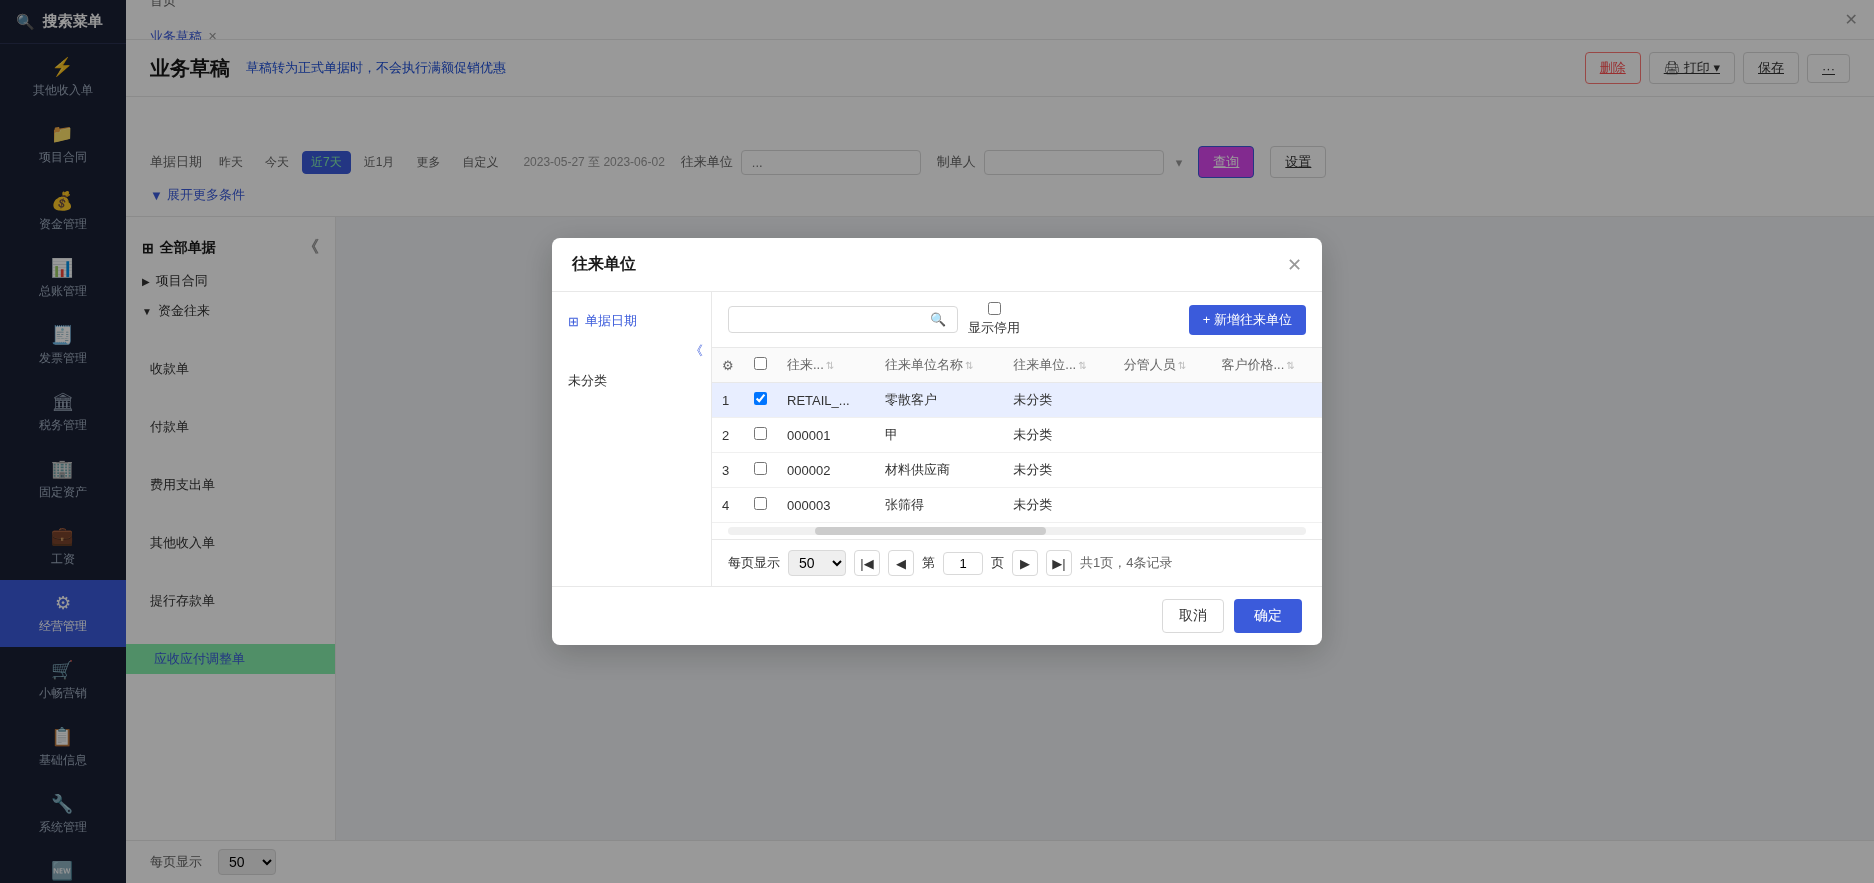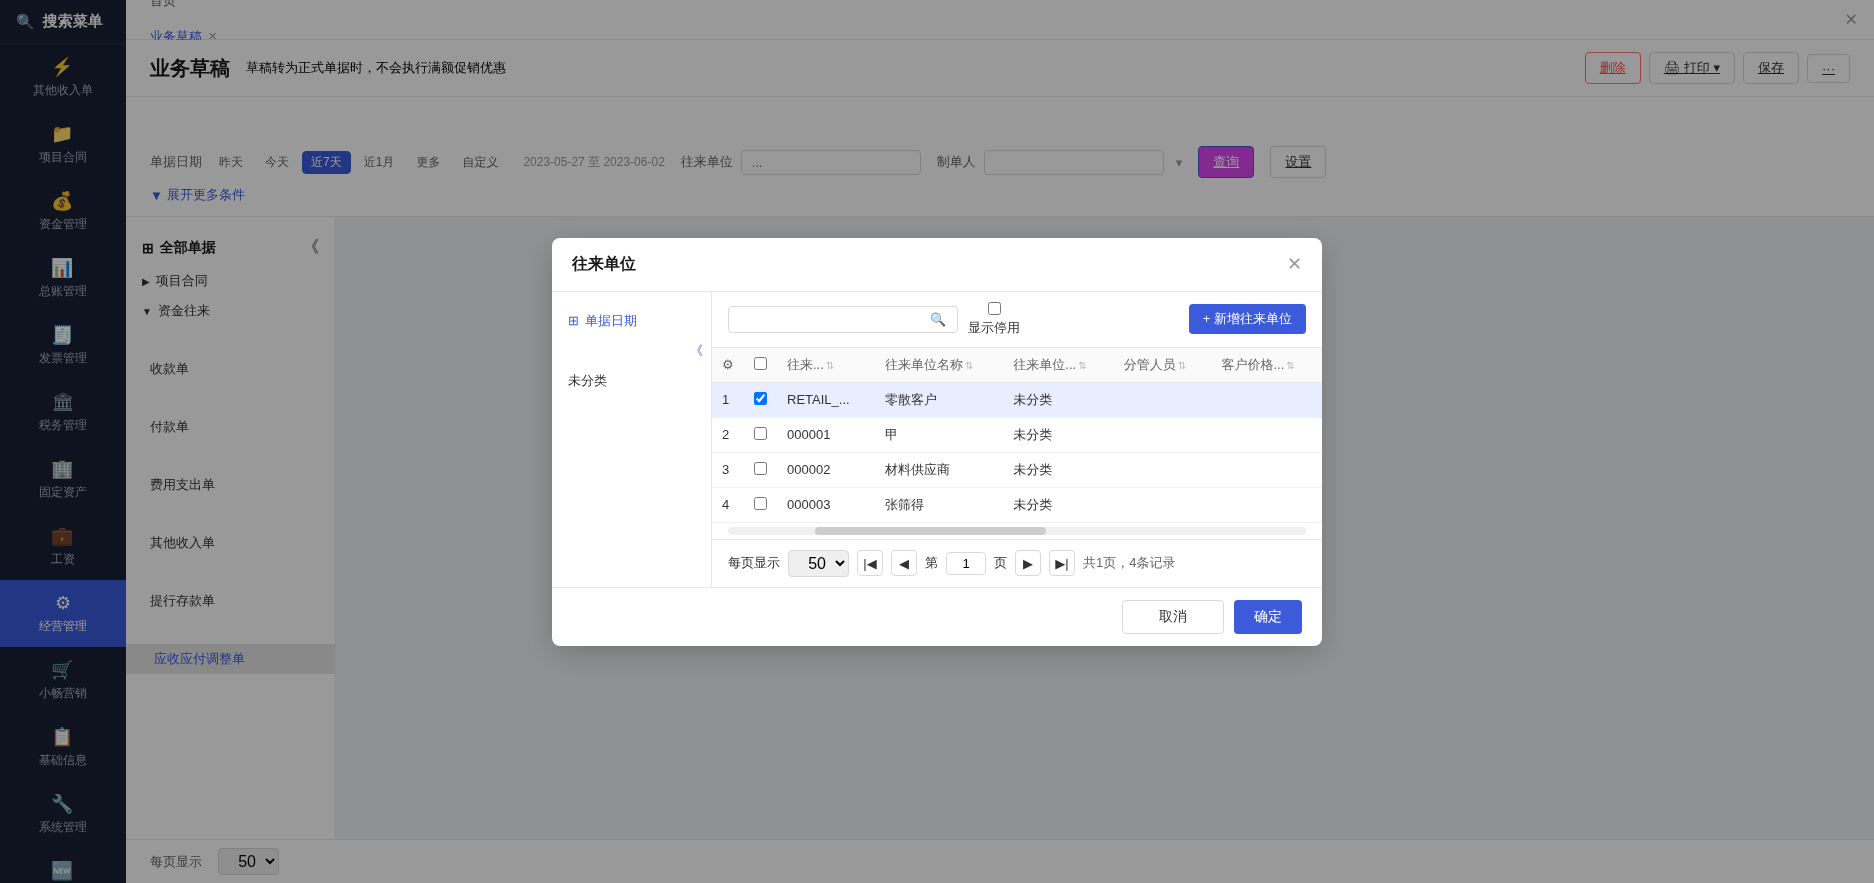--- a/index.html
+++ b/index.html
@@ -19,47 +19,47 @@
     .tab-bar { background: #fff; border-bottom: 1px solid #e8e8e8; display: flex; align-items: center; height: 40px; padding: 0 8px; }
     .tab-item { padding: 8px 16px; font-size: 13px; color: #666; cursor: pointer; display: flex; align-items: center; gap: 6px; border-bottom: 2px solid transparent; }
     .tab-item.active { color: #3b5bdb; border-bottom: 2px solid #3b5bdb; font-weight: 500; }
     .tab-close { color: #999; font-size: 11px; cursor: pointer; }
     .tab-bar-spacer { flex: 1; }
     .tab-bar-close { color: #999; font-size: 16px; cursor: pointer; padding: 0 8px; }
 
     
     .page-header { background: #fff; padding: 12px 24px; border-bottom: 1px solid #e8e8e8; display: flex; align-items: center; gap: 16px; }
     .page-title { font-size: 20px; font-weight: 600; color: #1a1a1a; }
-    .page-subtitle { font-size: 13px; color: #000000; }
+    .page-subtitle { font-size: 13px; color: #1d4ed8; }
     .page-header-actions { margin-left: auto; display: flex; gap: 8px; align-items: center; }
     .btn { padding: 6px 14px; border-radius: 4px; font-size: 13px; cursor: pointer; border: 1px solid #d9d9d9; background: #fff; color: #333; display: flex; align-items: center; gap: 4px; text-decoration: underline; }
     .btn-primary { background: #d946ef; color: #fff; border-color: #3b5bdb; }
     .btn-danger { color: #ff4d4f; border-color: #ff7875; }
 
     
     .filter-bar { background: #fff; padding: 12px 24px; border-bottom: 1px solid #e8e8e8; }
     .filter-row { display: flex; align-items: center; gap: 16px; flex-wrap: wrap; margin-top: 37px; }
     .filter-item { display: flex; align-items: center; gap: 8px; font-size: 13px; color: #333; }
     .filter-label { color: #666; white-space: nowrap; }
     .filter-date-btns { display: flex; gap: 4px; }
     .date-btn { padding: 2px 8px; border-radius: 4px; font-size: 12px; cursor: pointer; border: 1px solid transparent; color: #666; }
-    .date-btn.active { background: #3b5bdb; color: #ffffff; border-color: #3b5bdb; }
+    .date-btn.active { background: #3b5bdb; color: #86efac; border-color: #3b5bdb; }
     .date-range { font-size: 12px; color: #999; }
     .filter-input { border: 1px solid #d9d9d9; border-radius: 4px; padding: 4px 10px; font-size: 13px; width: 180px; }
     .filter-expand { color: #3b5bdb; cursor: pointer; font-size: 13px; display: flex; align-items: center; gap: 4px; margin-top: 8px; }
 
     
     .content-area { display: flex; flex: 1; overflow: hidden; }
 
     
     .left-panel { width: 210px; background: #fff; border-right: 1px solid #e8e8e8; padding: 12px 0; overflow-y: auto; flex-shrink: 0; }
     .left-panel-header { padding: 8px 16px; font-size: 14px; font-weight: 600; color: #1a1a1a; display: flex; align-items: center; gap: 8px; justify-content: space-between; }
     .left-panel-header .collapse-btn { color: #999; cursor: pointer; font-size: 16px; }
     .left-tree-item { padding: 6px 16px 6px 24px; font-size: 13px; color: #333; cursor: pointer; display: flex; align-items: center; gap: 6px; margin-top: 28px; }
-    .left-tree-item.active { background: #e5e5e5; color: #3b5bdb; font-weight: 500; padding-left: 28px; }
+    .left-tree-item.active { background: #86efac; color: #3b5bdb; font-weight: 500; padding-left: 28px; }
     .left-tree-group { padding: 6px 16px; font-size: 13px; color: #333; cursor: pointer; display: flex; align-items: center; gap: 6px; font-weight: 500; }
     .arrow { font-size: 10px; }
 
     
     .table-area { flex: 1; background: #f0f2f5; overflow: auto; padding: 16px; }
     .no-data { color: #999; text-align: center; padding: 40px; font-size: 14px; }
 
     
     .overlay { position: fixed; top: 0; left: 0; right: 0; bottom: 0; background: rgba(0,0,0,0.4); z-index: 1000; display: flex; align-items: center; justify-content: center; }
 
@@ -86,29 +86,29 @@
     
     .data-table { width: 100%; border-collapse: collapse; font-size: 13px; }
     .data-table th { background: #fafafa; padding: 8px 10px; text-align: left; color: #666; border-bottom: 1px solid #e8e8e8; font-weight: 500; white-space: nowrap; }
     .data-table td { padding: 8px 10px; border-bottom: 1px solid #f0f0f0; color: #333; white-space: nowrap; }
     .data-table tr.selected td { background: #e8eeff; }
     .table-scroll { flex: 1; overflow: auto; }
     .sort-icon { color: #bbb; font-size: 10px; margin-left: 2px; }
 
     
     .dialog-pagination { padding: 10px 16px; border-top: 1px solid #e8e8e8; display: flex; align-items: center; gap: 8px; font-size: 13px; color: #333; }
-    .page-size-select { border: 1px solid #d9d9d9; border-radius: 4px; padding: 3px 6px; font-size: 16px; text-align: right; }
+    .page-size-select { border: 1px solid #d9d9d9; border-radius: 4px; padding: 3px 6px; font-size: 14px; }
     .page-btn { width: 26px; height: 26px; border: 1px solid #d9d9d9; border-radius: 4px; background: #fff; cursor: pointer; display: flex; align-items: center; justify-content: center; font-size: 13px; color: #333; }
     .page-btn:disabled { color: #bbb; cursor: not-allowed; }
     .page-input { border: 1px solid #d9d9d9; border-radius: 4px; padding: 3px 6px; font-size: 13px; width: 40px; text-align: center; }
     .page-total { color: #666; }
 
     
     .dialog-footer { padding: 12px 20px; border-top: 1px solid #e8e8e8; display: flex; justify-content: flex-end; gap: 10px; }
-    .btn-cancel { padding: 7px 36px; border-radius: 4px; border: 1px solid #d9d9d9; background: #fff; color: #333; font-size: 14px; cursor: pointer; }
+    .btn-cancel { padding: 7px 16px; border-radius: 4px; border: 1px solid #d9d9d9; background: #fff; color: #333; font-size: 14px; cursor: pointer; }
     .btn-confirm { padding: 7px 20px; border-radius: 4px; border: none; background: #3b5bdb; color: #fff; font-size: 14px; cursor: pointer; text-align: right; }
 
     
     ::-webkit-scrollbar { width: 6px; height: 6px; }
     ::-webkit-scrollbar-track { background: #f0f0f0; }
     ::-webkit-scrollbar-thumb { background: #ccc; border-radius: 3px; }
 
     .horizontal-scroll { height: 8px; background: #f0f0f0; border-radius: 4px; margin: 4px 16px; }
     .scroll-thumb { height: 8px; background: #ccc; border-radius: 4px; width: 40%; margin-left: 15%; }
 

